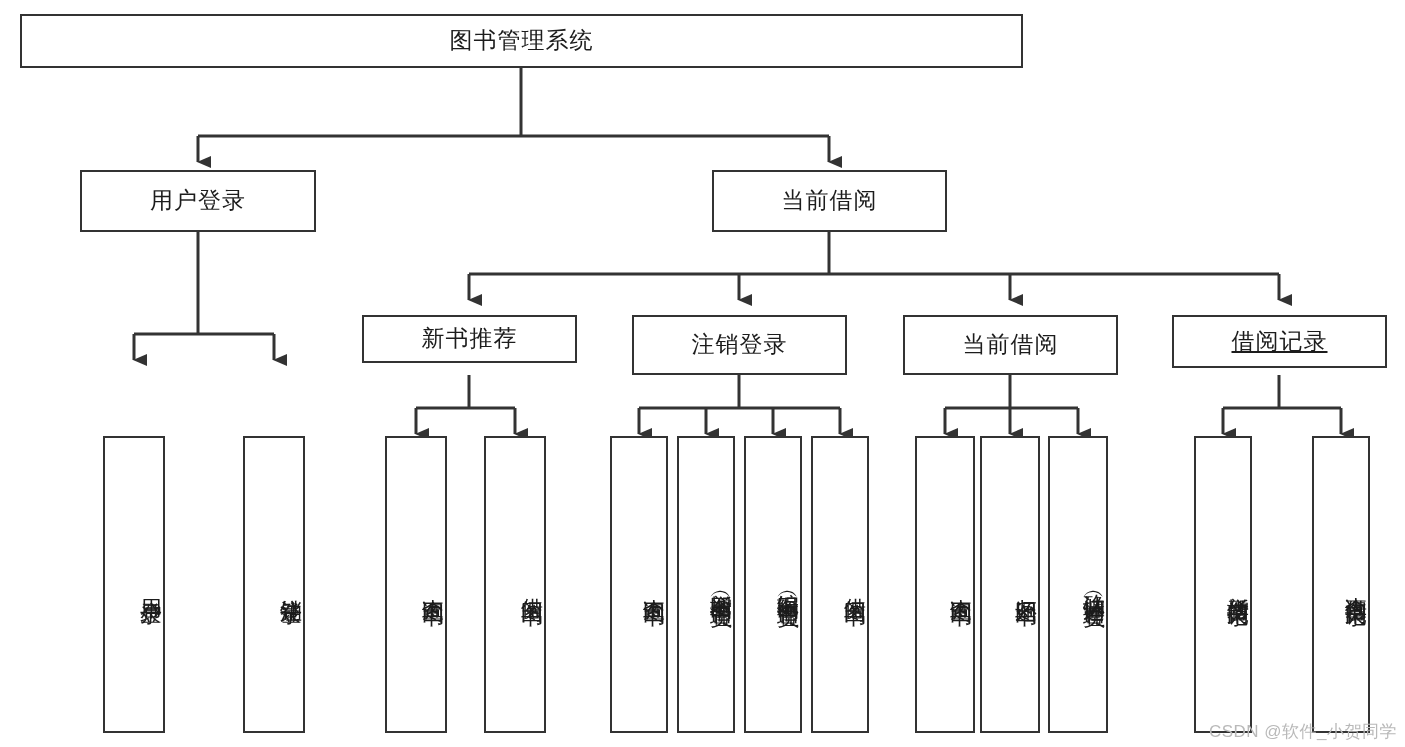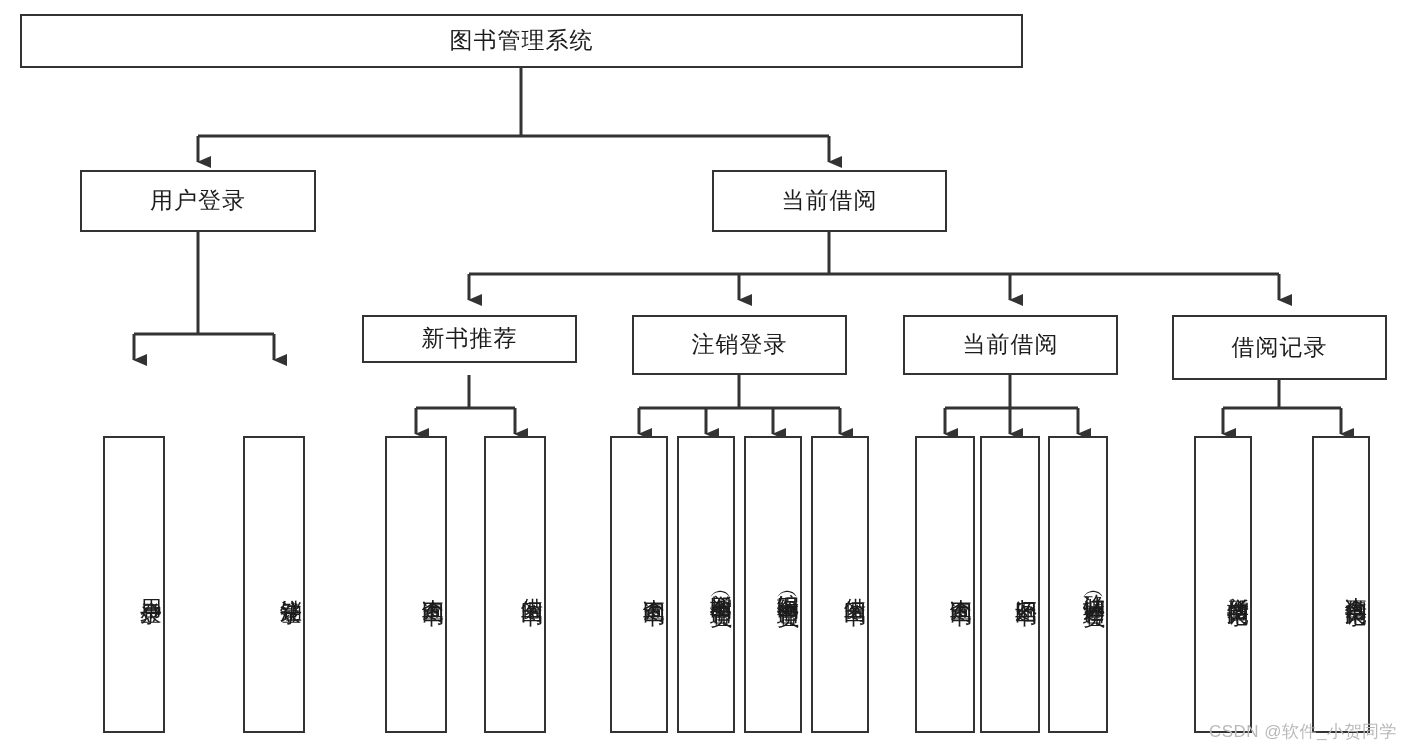--- a/index.html
+++ b/index.html
@@ -125,21 +125,21 @@
       </div>
       <div class="node horizontal" style="left: 362px; top: 315px; width: 215px; height: 48px;">
         <span class="label">新书推荐</span>
       </div>
       <div class="node horizontal" style="left: 632px; top: 315px; width: 215px; height: 60px;">
         <span class="label">注销登录</span>
       </div>
       <div class="node horizontal" style="left: 903px; top: 315px; width: 215px; height: 60px;">
         <span class="label">当前借阅</span>
       </div>
-      <div class="node horizontal" style="left: 1172px; top: 315px; width: 215px; height: 65px;">
+      <div class="node horizontal" style="left: 1172px; top: 315px; width: 215px; height: 53px; text-decoration: underline;">
         <span class="label">借阅记录</span>
       </div>
       <div class="node vertical" style="left: 103px; top: 436px; width: 62px; height: 297px;">
         <span class="label">用户登录</span>
       </div>
       <div class="node vertical" style="left: 243px; top: 436px; width: 62px; height: 297px;">
         <span class="label">注销登录</span>
       </div>
       <div class="node vertical" style="left: 385px; top: 436px; width: 62px; height: 297px;">
         <span class="label">查询图书</span>

